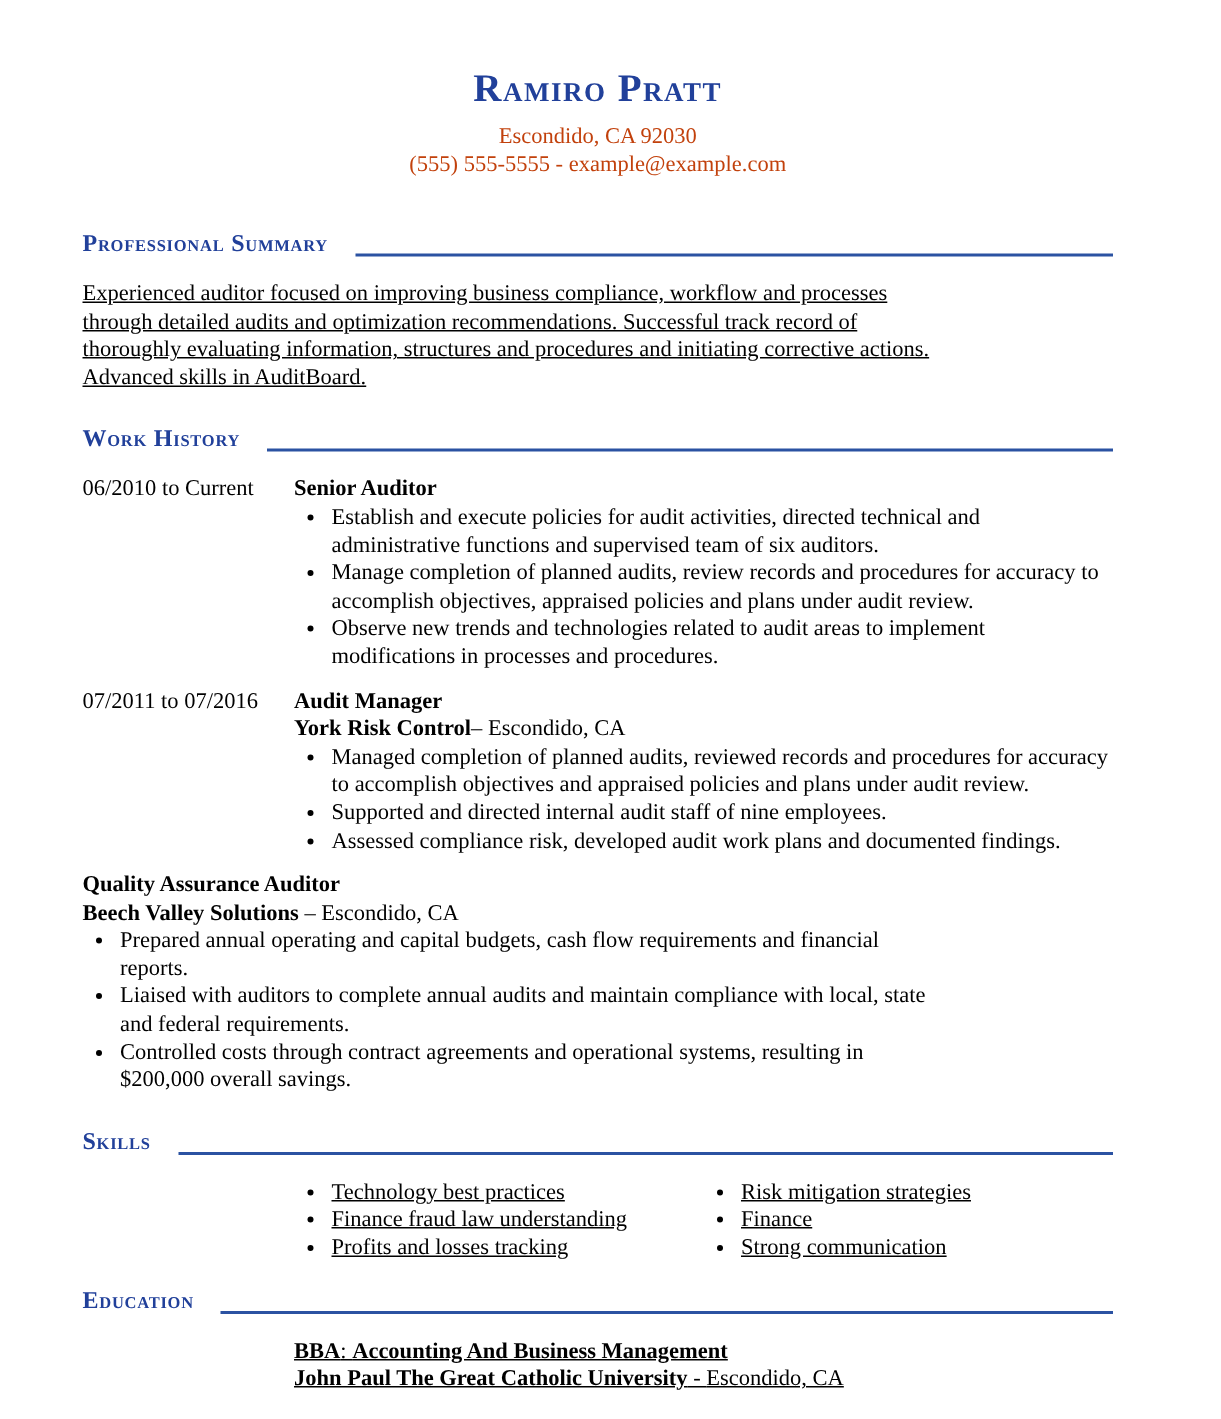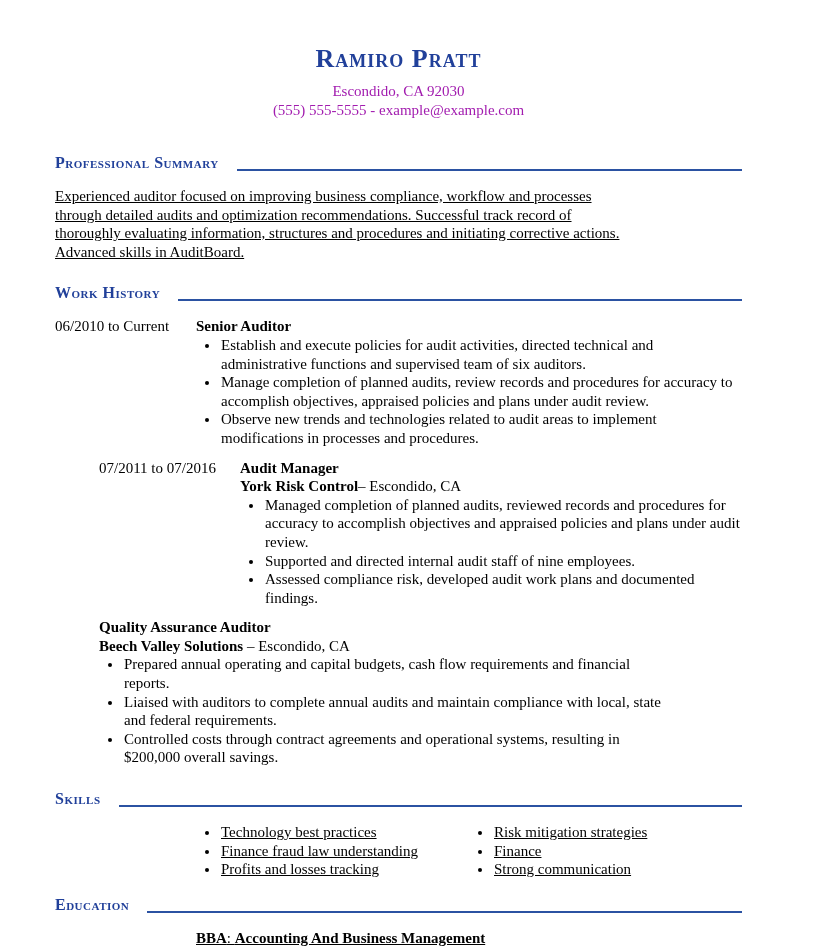--- a/index.html
+++ b/index.html
@@ -18,21 +18,21 @@
   .resume-header { text-align: center; }
   .candidate-name {
     margin: 6px 0 10px 0;
     font-size: 26px;
     line-height: 26px;
     font-weight: 700;
     font-variant: small-caps;
     letter-spacing: 1px;
     color: #21409a;
   }
-  .contact-line { font-size: 15px; line-height: 19px; color: #a21caf; }
+  .contact-line { font-size: 15px; line-height: 19px; color: #c2410c; }
 
   
   section { margin: 0; }
   .sec-head { display: flex; align-items: flex-end; margin-bottom: 13px; }
   .sec-title {
     font-size: 16px;
     line-height: 22px;
     font-weight: 700;
     font-variant: small-caps;
     letter-spacing: 0.5px;
@@ -48,21 +48,21 @@
 
   
   .sec-indent { margin-left: 141px; text-decoration: underline; }
   .body-text { font-size: 15px; line-height: 18.6px; }
   p.summary-text { margin: 0; max-width: 572px; }
 
   
   .sec-summary { margin-top: 32px; }
   .sec-work { margin-top: 21px; }
   .job { display: flex; }
-  .job + .job { margin-top: 11px; margin-left: 44px; }
+  .job + .job { margin-top: 11px; }
   .job-dates { width: 141px; flex-shrink: 0; }
   .job-content { flex: 1; max-width: 572px; }
   .job-title, .job-company { font-weight: 700; }
   .job-company .plain { font-weight: 400; }
   ul.bullets { margin: 0; padding-left: 24px; list-style-type: disc; }
   ul.bullets li { padding-left: 1px; }
 
   
   .sec-skills { margin-top: 21px; }
   .skills-cols { display: flex; }

